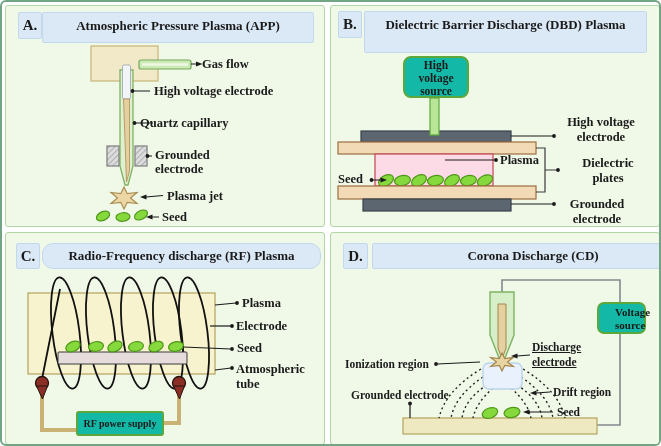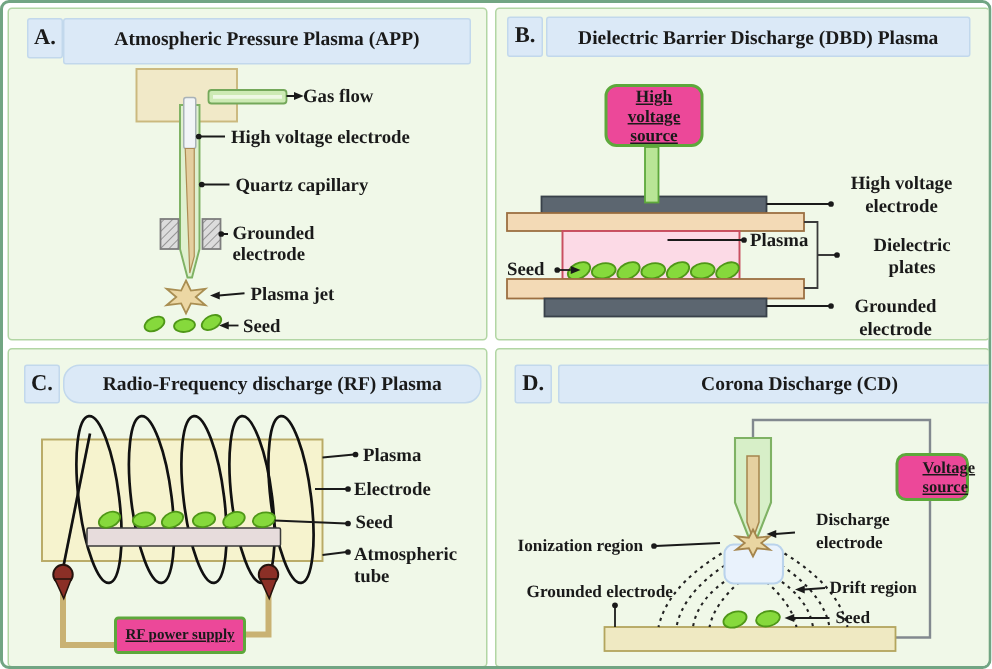--- a/index.html
+++ b/index.html
@@ -20,22 +20,22 @@
   }
   .letterbox{font-size:15px;}
   .titlebox{font-size:13px;}
   .lbl{
     position:absolute;font-weight:bold;font-size:12.5px;line-height:14px;
     white-space:nowrap;
   }
   .lbl.wrap{white-space:normal;}
   .lbl.ctr{text-align:center;}
   .srcbox{
-    position:absolute;box-sizing:border-box;background:#ec4899;
-    border:2px solid #5da83b;text-align:center;font-weight:bold;text-decoration:underline;
+    position:absolute;box-sizing:border-box;background:#14b8a6;
+    border:2px solid #5da83b;text-align:center;font-weight:bold;
   }
   .d-lbl{font-size:11.5px;}
 </style>
 </head>
 <body>
 
 <div class="figure">
 
   <section class="panel" style="left:3px;top:3px;width:320px;height:222px;">
     <div class="letterbox" style="left:12px;top:6px;width:24px;height:27px;line-height:25px;">A.</div>
@@ -79,29 +79,29 @@
         <circle cx="126.5" cy="85" r="1.9"></circle>
         <circle cx="128.5" cy="117" r="1.9"></circle>
         <circle cx="141.5" cy="150" r="1.9"></circle>
         <path d="M 134 191 L 140.5 188.4 L 140.5 193.6 Z"></path>
         <path d="M 140 211 L 146.5 208.4 L 146.5 213.6 Z"></path>
       </g>
     </svg>
 
     <div class="lbl" style="left:196px;top:51px;">Gas flow</div>
     <div class="lbl" style="left:148px;top:78px;">High voltage electrode</div>
-    <div class="lbl" style="left:151px;top:110px;">Quartz capillary</div>
+    <div class="lbl" style="left:134px;top:110px;">Quartz capillary</div>
     <div class="lbl wrap" style="left:149px;top:142px;width:68px;">Grounded electrode</div>
     <div class="lbl" style="left:161px;top:183px;">Plasma jet</div>
     <div class="lbl" style="left:156px;top:204px;">Seed</div>
   </section>
 
   <section class="panel" style="left:328px;top:3px;width:330px;height:222px;">
     <div class="letterbox" style="left:7px;top:5px;width:24px;height:27px;line-height:25px;">B.</div>
-    <div class="titlebox" style="left:33px;top:5px;width:283px;height:27px;line-height:25px;">Dielectric Barrier Discharge (DBD) Plasma</div>
+    <div class="titlebox" style="left:33px;top:5px;width:283px;height:42px;line-height:25px;">Dielectric Barrier Discharge (DBD) Plasma</div>
 
     <svg width="330" height="222" viewBox="0 0 330 222">
       <rect x="30" y="125" width="150" height="11" fill="#5c6670" stroke="#39414a" stroke-width="1.2"></rect>
       <rect x="99" y="92" width="9" height="37" fill="#b9e596" stroke="#5da83b" stroke-width="1.2"></rect>
       <rect x="7" y="136" width="198" height="12" fill="#f3dab6" stroke="#9c6f42" stroke-width="1.2"></rect>
       <rect x="44" y="148" width="118" height="32" fill="#fcdae6" stroke="#c94f60" stroke-width="1.3"></rect>
       <g>
         <ellipse cx="55" cy="174.5" rx="8" ry="5" fill="#86d93c" stroke="#4f9718" stroke-width="1.2" transform="rotate(-28 55 174.5)"></ellipse>
         <ellipse cx="71.5" cy="174.5" rx="8" ry="5" fill="#86d93c" stroke="#4f9718" stroke-width="1.2" transform="rotate(-10 71.5 174.5)"></ellipse>
         <ellipse cx="88" cy="174.5" rx="8" ry="5" fill="#86d93c" stroke="#4f9718" stroke-width="1.2" transform="rotate(-28 88 174.5)"></ellipse>
@@ -230,19 +230,19 @@
         <circle cx="105" cy="131" r="1.9"></circle>
         <path d="M 180 123 L 186.5 120.4 L 186.5 125.6 Z"></path>
         <circle cx="79" cy="170.5" r="1.9"></circle>
         <path d="M 199 160 L 205.5 157.4 L 205.5 162.6 Z"></path>
         <path d="M 192 179 L 198.5 176.4 L 198.5 181.6 Z"></path>
       </g>
     </svg>
 
     <div class="srcbox" style="left:266px;top:69px;width:49px;height:32px;border-radius:7px;font-size:11px;line-height:13px;padding:2px 16px;">Voltage source</div>
     <div class="lbl d-lbl" style="left:14px;top:124px;">Ionization region</div>
-    <div class="lbl d-lbl wrap" style="left:213px;top:107px;width:78px;line-height:15px;">Discharge electrode</div>
+    <div class="lbl d-lbl wrap" style="left:201px;top:107px;width:78px;line-height:15px;text-decoration:underline;">Discharge electrode</div>
     <div class="lbl d-lbl" style="left:20px;top:155px;">Grounded electrode</div>
     <div class="lbl d-lbl" style="left:222px;top:152px;">Drift region</div>
     <div class="lbl d-lbl" style="left:226px;top:172px;">Seed</div>
   </section>
 
 </div>
 
 </body></html>

